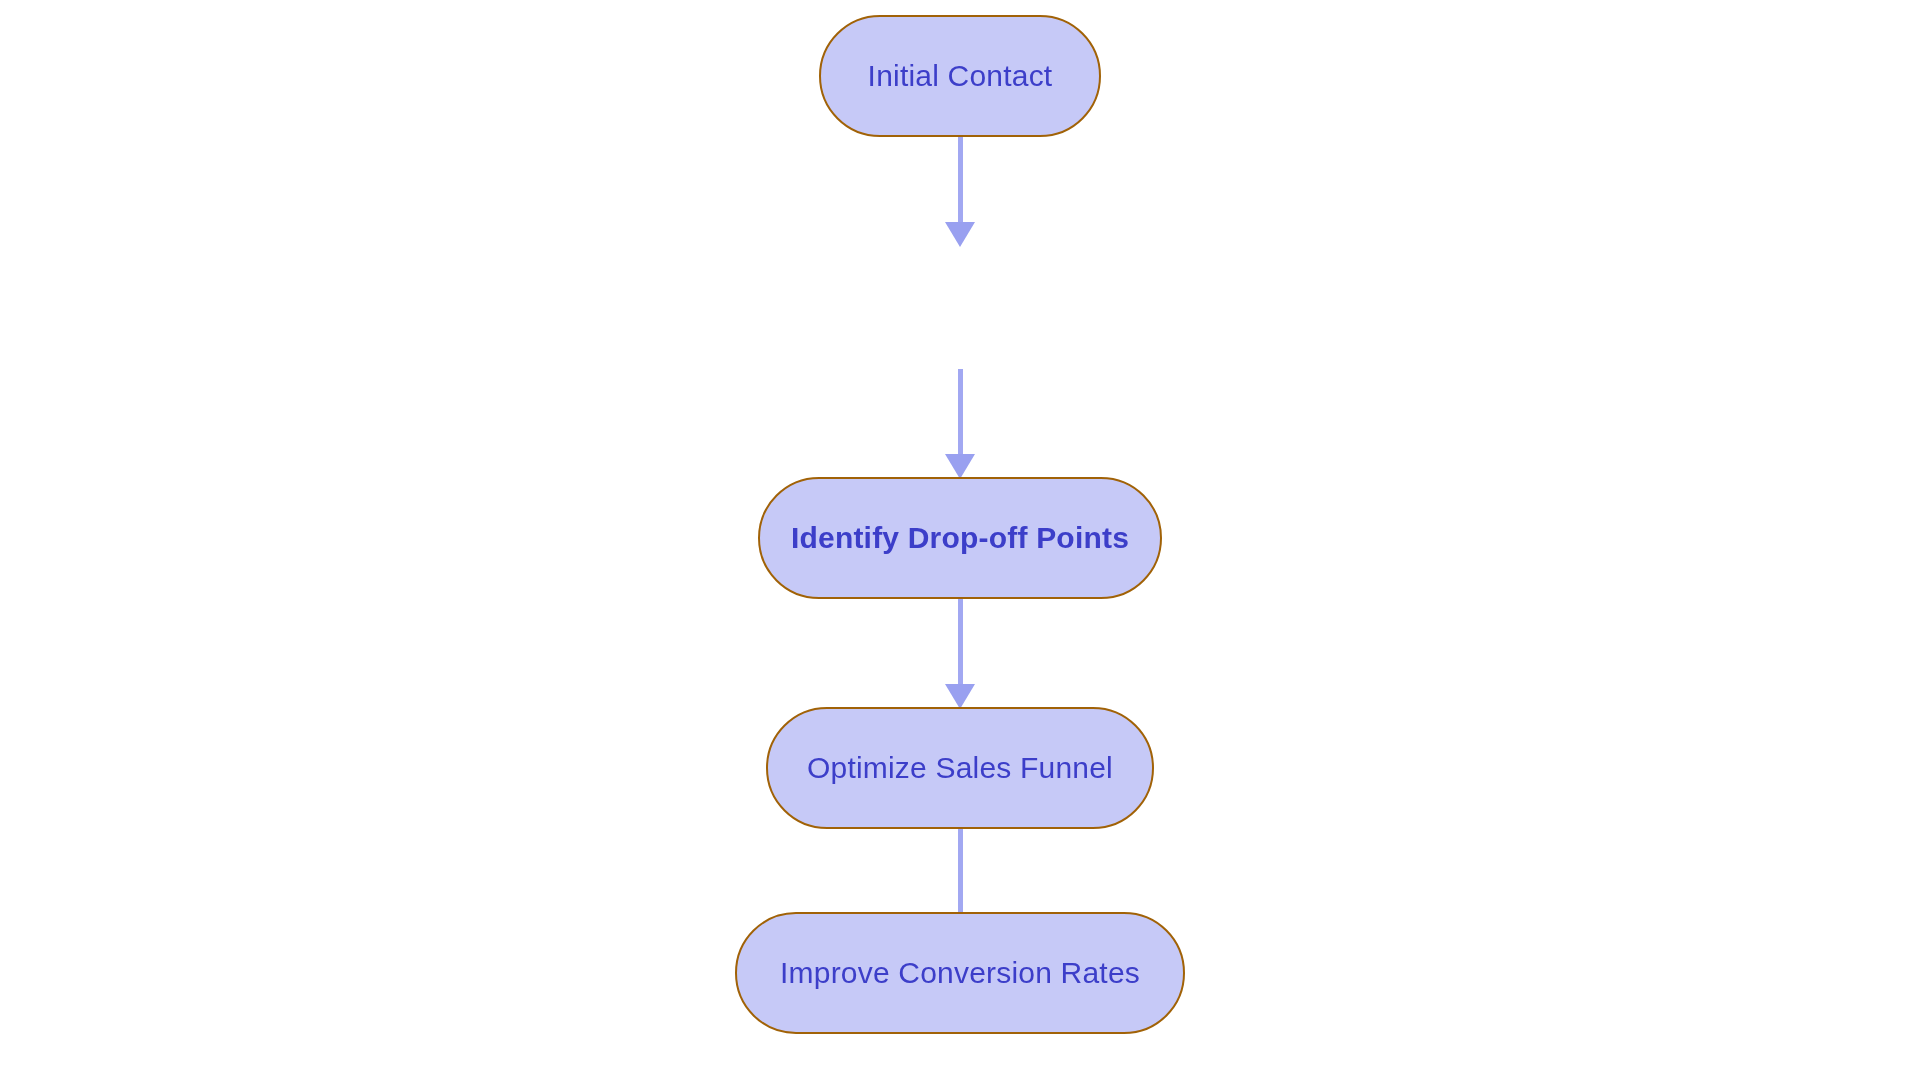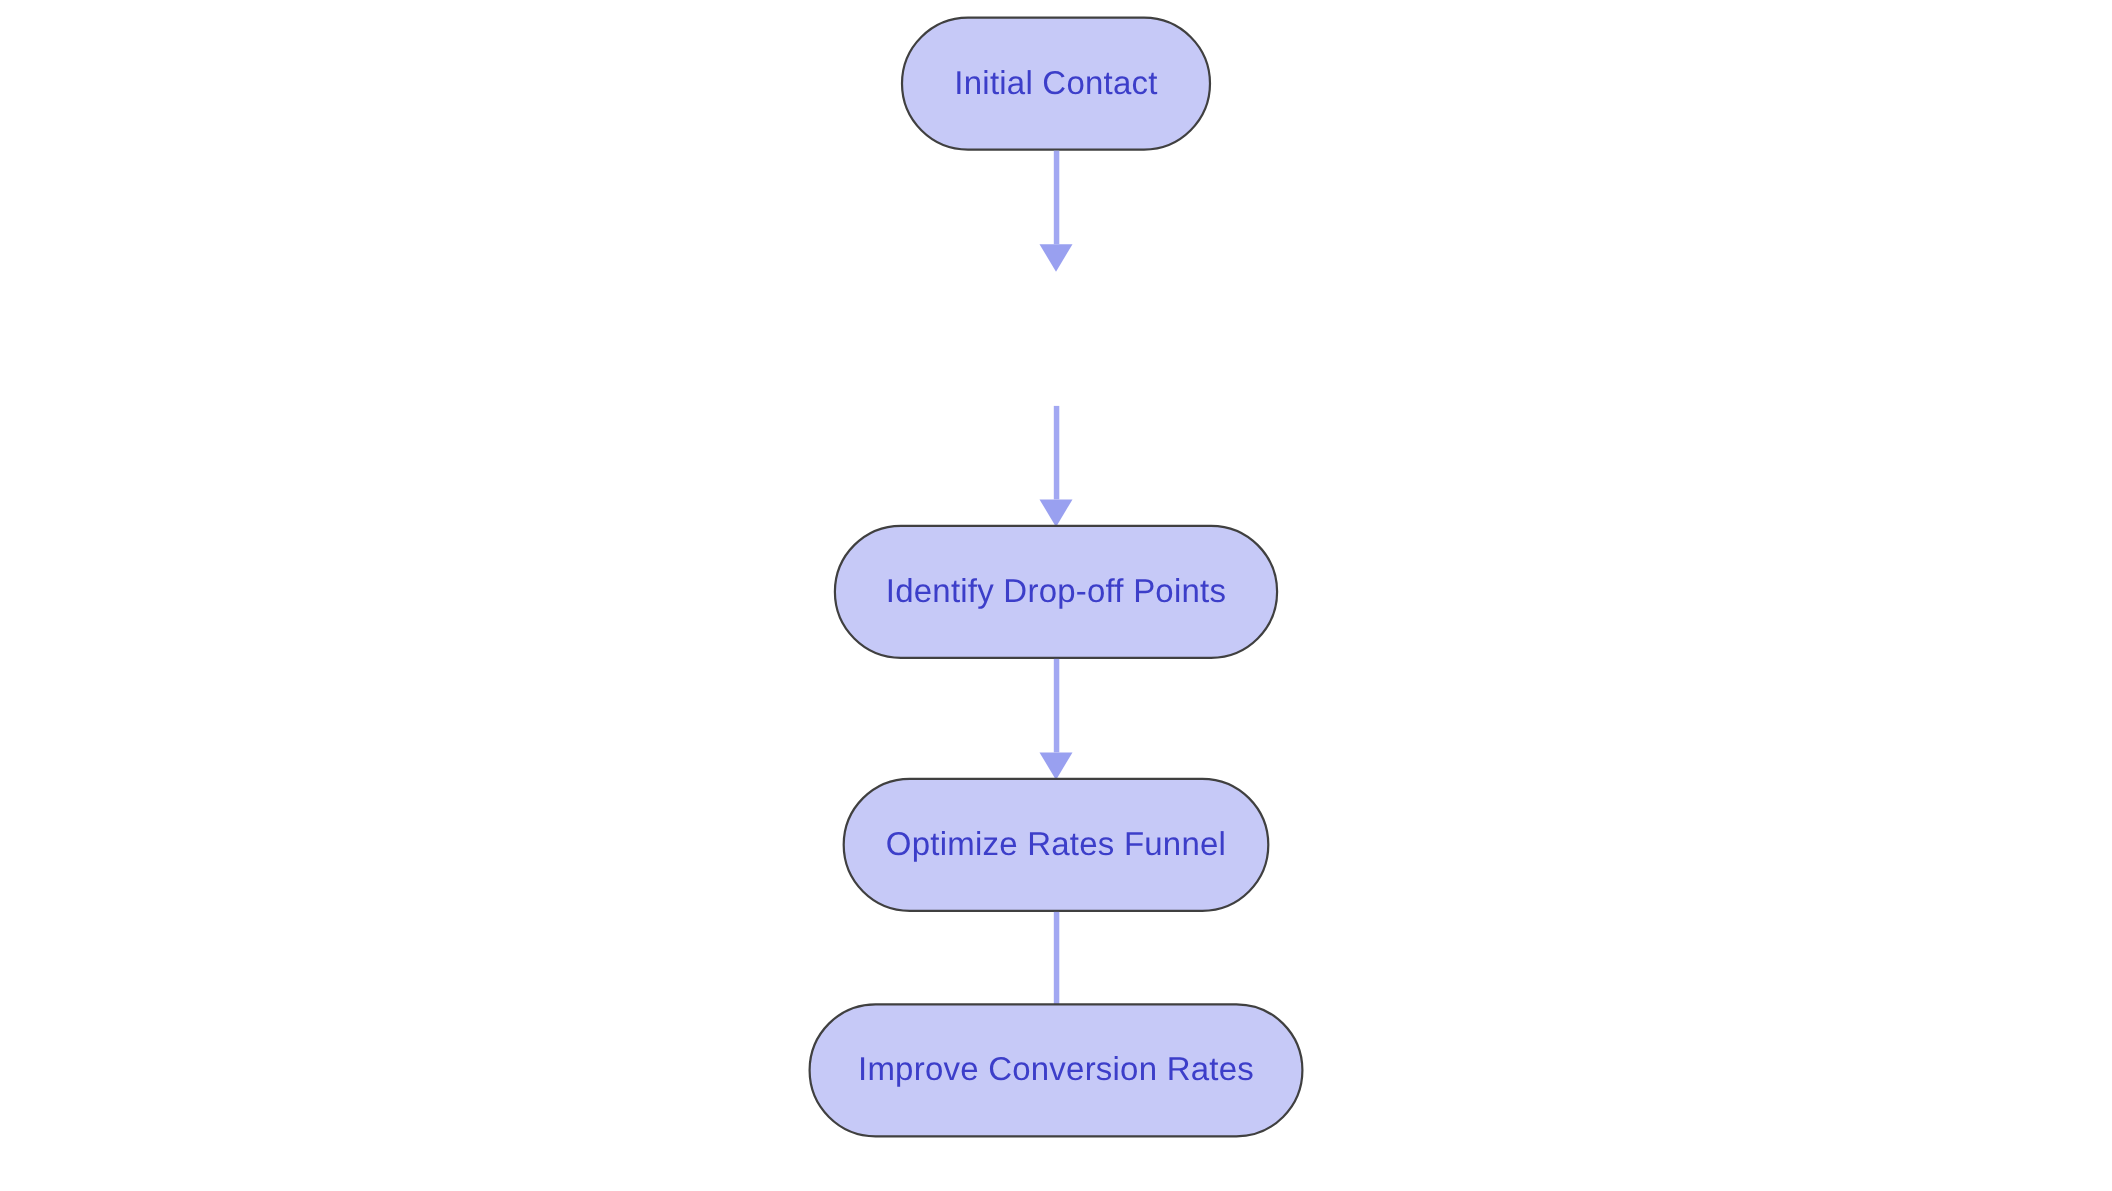--- a/index.html
+++ b/index.html
@@ -15,33 +15,33 @@
     overflow: hidden;
     font-family: "Liberation Sans", sans-serif;
   }
   .flow-node {
     position: absolute;
     left: 50%;
     transform: translateX(-50%);
     height: 122px;
     border-radius: 61px;
     background: #c6c9f7;
-    border: 2px solid #404040;
+    border: 2px solid #a16207;
     box-sizing: border-box;
     display: flex;
     align-items: center;
     justify-content: center;
     font-size: 30px;
     color: #3c3ec9;
     letter-spacing: 0.2px;
     white-space: nowrap;
   }
   .node-1 { top: 15px;  width: 282px; }
   .node-2 { top: 247px; width: 406px; }
-  .node-3 { top: 477px; width: 404px; }
+  .node-3 { top: 477px; width: 404px; font-weight: bold; }
   .node-4 { top: 707px; width: 388px; }
   .node-5 { top: 887px; width: 450px; margin-top: 25px; }
 
   .arrow {
     position: absolute;
     left: 50%;
     transform: translateX(-50%);
     width: 30px;
     display: flex;
     flex-direction: column;
@@ -87,21 +87,21 @@
   <div class="flow-node node-3">
     <span>Identify Drop-off Points</span>
   </div>
 
   <div class="arrow arrow-3">
     <div class="shaft"></div>
     <div class="head"></div>
   </div>
 
   <div class="flow-node node-4">
-    <span>Optimize Rates Funnel</span>
+    <span>Optimize Sales Funnel</span>
   </div>
 
   <div class="arrow arrow-4">
     <div class="shaft"></div>
     <div class="head"></div>
   </div>
 
   <div class="flow-node node-5">
     <span>Improve Conversion Rates</span>
   </div>

